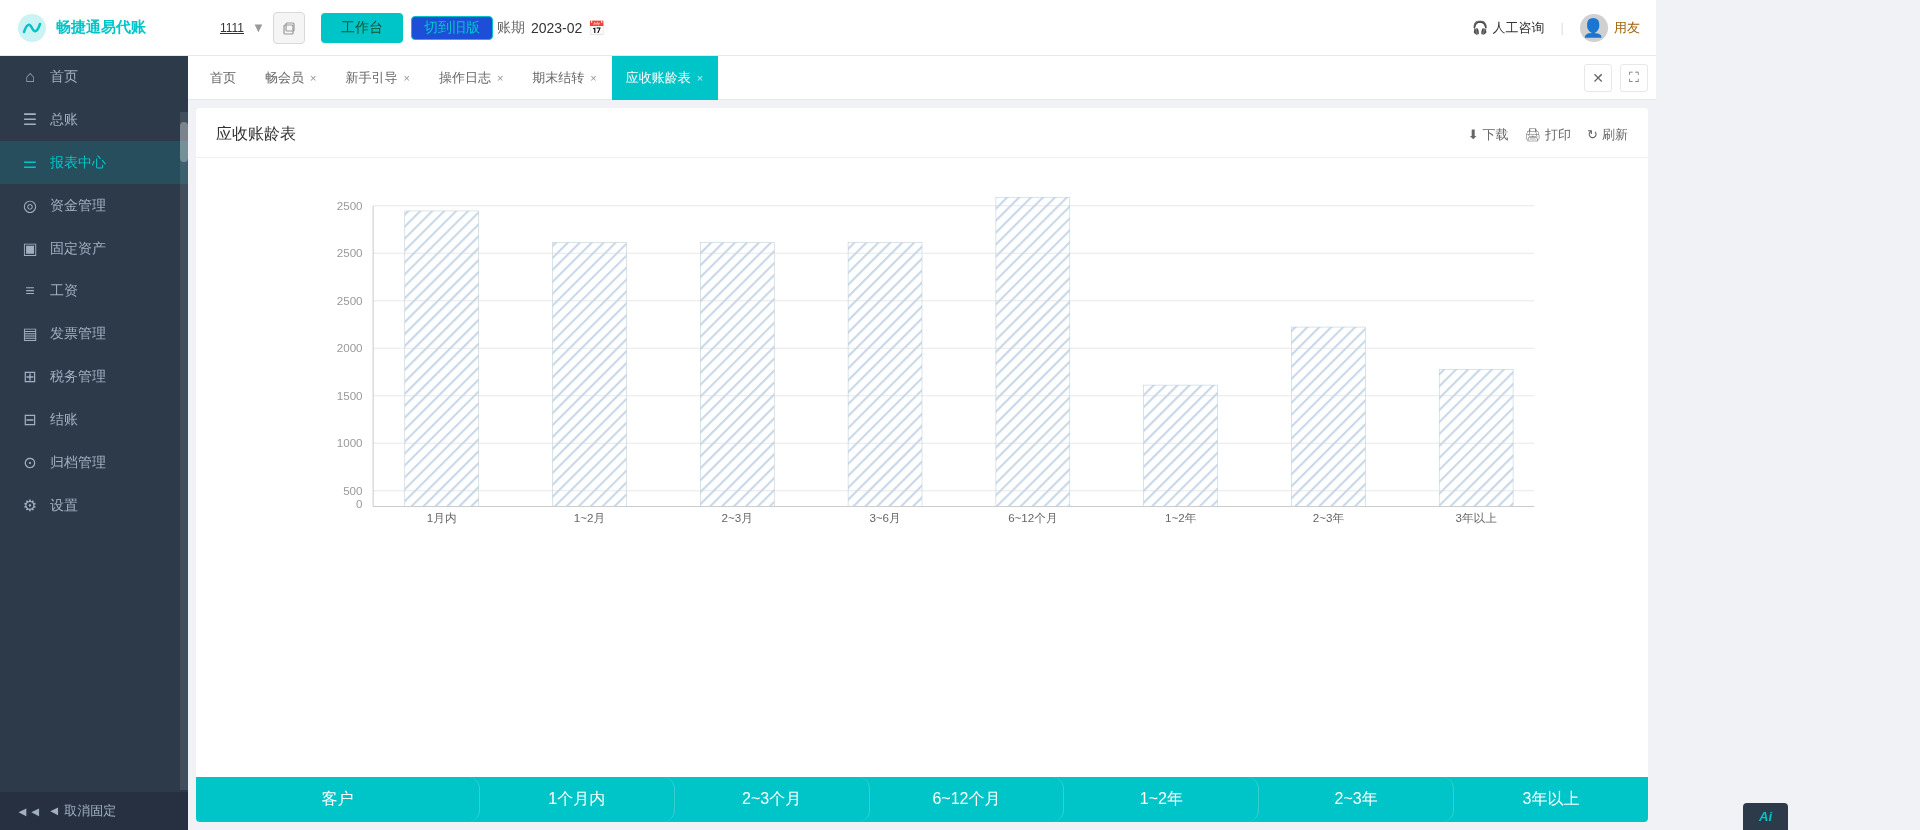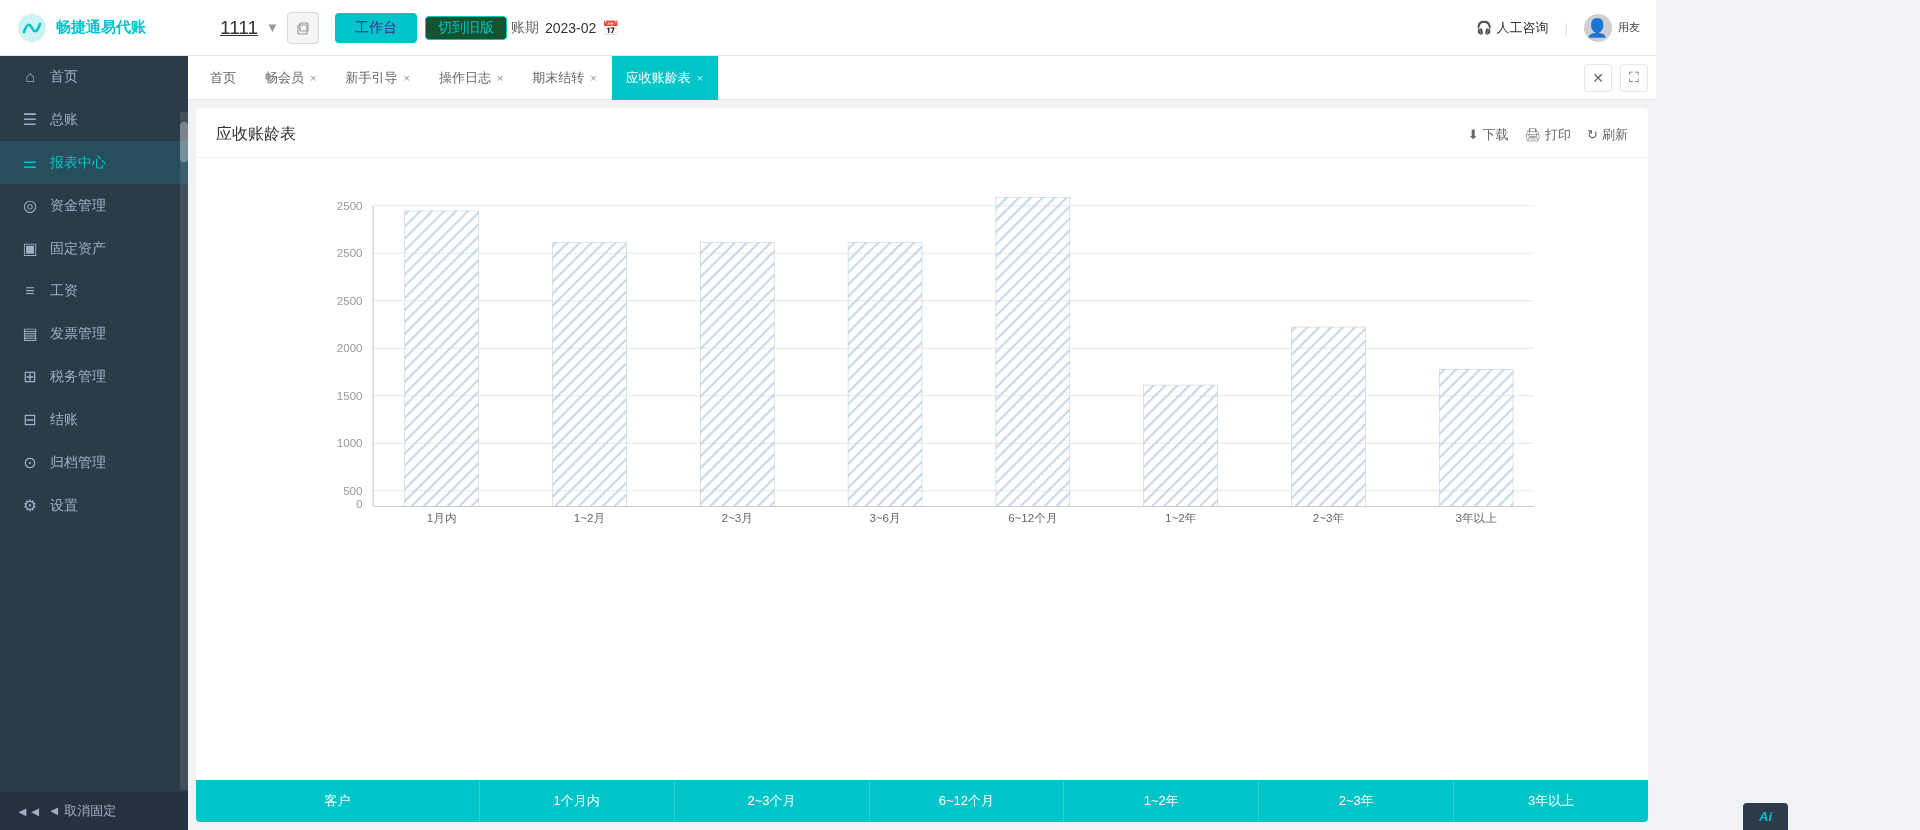--- a/index.html
+++ b/index.html
@@ -11,33 +11,33 @@
     .main-area { display: flex; flex: 1; overflow: hidden; }
     .sidebar { width: 188px; background: #2d3a4a; display: flex; flex-direction: column; flex-shrink: 0; position: relative; }
     .content-area { flex: 1; display: flex; flex-direction: column; overflow: hidden; background: #f0f2f5; }
     .tabs-bar { background: #fff; display: flex; align-items: center; height: 44px; border-bottom: 1px solid #e8e8e8; padding: 0 8px; flex-shrink: 0; }
     .page-content { flex: 1; display: flex; flex-direction: column; overflow: auto; background: #fff; margin: 8px; border-radius: 4px; }
 
     
     .logo-area { display: flex; align-items: center; width: 188px; flex-shrink: 0; }
     .logo-text { color: #00c5c8; font-size: 15px; font-weight: bold; margin-left: 8px; }
     .company-selector { display: flex; align-items: center; gap: 8px; margin-left: 16px; }
-    .company-name { font-size: 19px; color: #333; text-decoration: underline; }
+    .company-name { font-size: 12px; color: #333; text-decoration: underline; }
     .dropdown-arrow { color: #999; cursor: pointer; }
     .copy-btn { width: 32px; height: 32px; background: #f5f5f5; border: 1px solid #d9d9d9; border-radius: 4px; display: flex; align-items: center; justify-content: center; cursor: pointer; margin-left: 8px; }
-    .workbench-btn { background: #00c5c8; color: #4c1d95; border: none; border-radius: 4px; padding: 6px 20px; font-size: 14px; cursor: pointer; margin-left: 16px; }
-    .switch-btn { border: 1px solid #00c5c8; color: #00c5c8; background: #14532d; border-radius: 4px; padding: 2px 12px; font-size: 14px; cursor: pointer; margin-left: 8px; }
+    .workbench-btn { background: #00c5c8; color: #14532d; border: none; border-radius: 4px; padding: 6px 20px; font-size: 14px; cursor: pointer; margin-left: 16px; }
+    .switch-btn { border: 1px solid #00c5c8; color: #00c5c8; background: #1d4ed8; border-radius: 4px; padding: 2px 12px; font-size: 14px; cursor: pointer; margin-left: 8px; }
     .period-info { display: flex; align-items: center; gap: 6px; margin-left: 4px; font-size: 14px; color: #333; }
     .period-label { color: #666; }
     .period-value { color: #333; font-weight: 500; }
     .right-actions { margin-left: auto; display: flex; align-items: center; gap: 16px; }
     .consult-btn { display: flex; align-items: center; gap: 4px; color: #333; cursor: pointer; font-size: 13px; }
     .user-area { display: flex; align-items: center; gap: 6px; cursor: pointer; }
     .avatar { width: 28px; height: 28px; border-radius: 50%; background: #d0d0d0; display: flex; align-items: center; justify-content: center; color: #999; font-size: 16px; }
-    .username { font-size: 11px; color: #404040; }
+    .username { font-size: 13px; color: #a16207; }
     .sidebar-logo-icon { width: 32px; height: 32px; }
     .sidebar-item { display: flex; align-items: center; gap: 10px; padding: 12px 20px; cursor: pointer; color: #a0b0c0; transition: background 0.2s; }
     .sidebar-item.active { background: rgba(0,197,200,0.15); color: #00c5c8; }
     .sidebar-item-icon { font-size: 16px; width: 20px; text-align: center; }
     .sidebar-item-label { font-size: 14px; }
     .sidebar-bottom { position: absolute; bottom: 0; left: 0; right: 0; }
     .sidebar-scroll { width: 8px; background: rgba(255,255,255,0.1); position: absolute; right: 0; top: 56px; bottom: 40px; }
     .sidebar-scroll-thumb { width: 8px; height: 40px; background: rgba(255,255,255,0.3); border-radius: 4px; margin-top: 10px; }
     .cancel-fixed { display: flex; align-items: center; gap: 6px; padding: 10px 16px; color: #a0b0c0; cursor: pointer; background: #263040; font-size: 13px; }
 
@@ -53,21 +53,21 @@
     .page-title { font-size: 16px; font-weight: 500; color: #333; }
     .page-actions { display: flex; align-items: center; gap: 16px; }
     .action-btn { display: flex; align-items: center; gap: 4px; color: #666; cursor: pointer; font-size: 13px; }
 
     
     .chart-area { flex: 1; padding: 16px 8px; }
     .chart-container { width: 100%; height: 380px; position: relative; }
 
     
     .table-header { display: flex; background: #00c5c8; color: #fff; flex-shrink: 0; }
-    .table-header-cell { flex: 1; text-align: center; padding: 12px 8px; font-size: 13px; font-weight: 500; border-right: 1px solid rgba(255,255,255,0.2); }
+    .table-header-cell { flex: 1; text-align: center; padding: 12px 8px; font-size: 16px; font-weight: 500; border-right: 1px solid rgba(255,255,255,0.2); border-radius: 12px; }
     .table-header-cell:first-child { flex: 1.5; }
     .table-header-cell:last-child { border-right: none; }
 
     
     .ai-badge { position: fixed; bottom: 0; right: 132px; background: #2d3a4a; color: #00c5c8; padding: 6px 16px; font-size: 13px; border-radius: 4px 4px 0 0; cursor: pointer; font-style: italic; font-weight: bold; }
 
     
     .chart-svg { width: 100%; height: 100%; }
   </style>
 </head>

